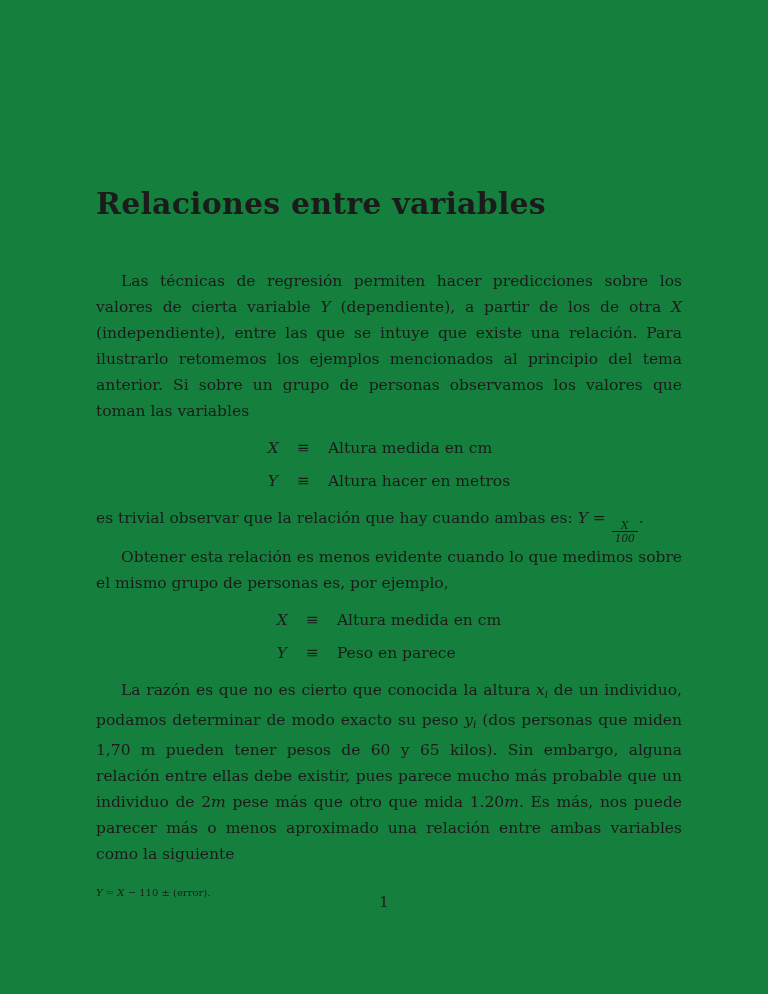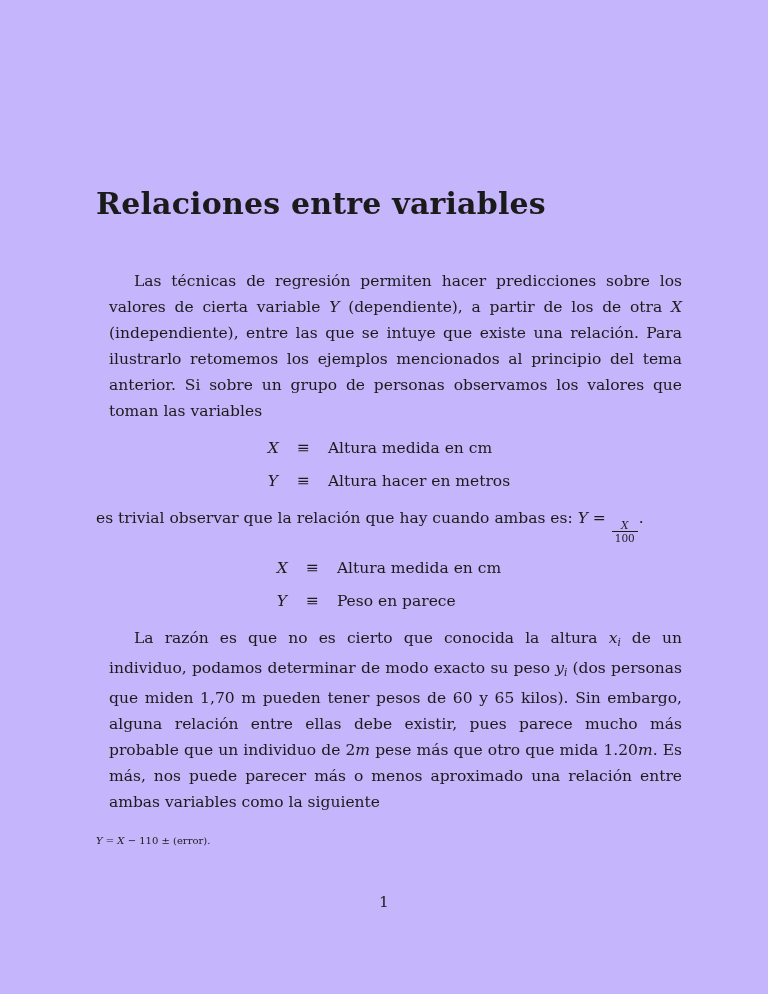--- a/index.html
+++ b/index.html
@@ -11,21 +11,21 @@
     width: 768px;
     height: 994px;
     overflow: hidden;
     position: relative;
     font-family: "DejaVu Serif", "Liberation Serif", serif;
     color: #1b1b1b;
   }
   .page {
     position: absolute;
     inset: 0;
-    background: #c4b5fd;
+    background: #15803d;
   }
   .content {
     position: absolute;
     left: 96px;
     top: 186px;
     width: 586px;
   }
   .doc-title {
     font-size: 30px;
     font-weight: bold;
@@ -34,21 +34,20 @@
     letter-spacing: 0.2px;
   }
   .para {
     font-size: 15.5px;
     line-height: 26px;
     text-align: justify;
     margin: 0;
   }
   .indent {
     text-indent: 25px;
-    margin-left: 13px;
   }
   .mvar {
     font-style: italic;
     font-family: "DejaVu Serif", serif;
   }
   .math-display {
     margin: 11px 0;
     text-align: center;
     font-size: 15.5px;
     line-height: 26px;
@@ -71,21 +70,21 @@
   .frac {
     display: inline-flex;
     flex-direction: column;
     vertical-align: -6px;
     text-align: center;
     font-size: 10.5px;
     line-height: 1.15;
     margin: 0 1px;
   }
   .frac .num { padding: 0 3px; font-style: italic; }
-  .frac .den { border-top: 1px solid #1b1b1b; padding: 0 3px; }
+  .frac .den { border-top: 1px solid #1b1b1b; padding: 0 3px; font-style: italic; }
   .msub {
     font-size: 10.5px;
     font-style: italic;
     vertical-align: -3px;
   }
   .equation {
     margin: 13px 0;
     text-align: left;
     font-size: 10px;
     line-height: 26px;
@@ -119,20 +118,21 @@
         <span class="col-rel">≡</span>
         <span class="col-text">Altura hacer en metros</span>
       </div>
     </div>
 
     <p class="para"><span>es trivial observar que la relación que hay cuando ambas es: </span><span class="mvar">Y</span><span> = </span><span class="frac">
           <span class="num">X</span>
           <span class="den">100</span>
         </span><span>.</span></p>
 
+    <p class="para indent">Obtener esta relación es menos evidente cuando lo que medimos sobre el mismo grupo de personas es, por ejemplo,</p>
 
     <div class="math-display">
       <div class="def-grid">
         <span class="col-var">X</span>
         <span class="col-rel">≡</span>
         <span class="col-text">Altura medida en cm</span>
         <span class="col-var">Y</span>
         <span class="col-rel">≡</span>
         <span class="col-text">Peso en parece</span>
       </div>

